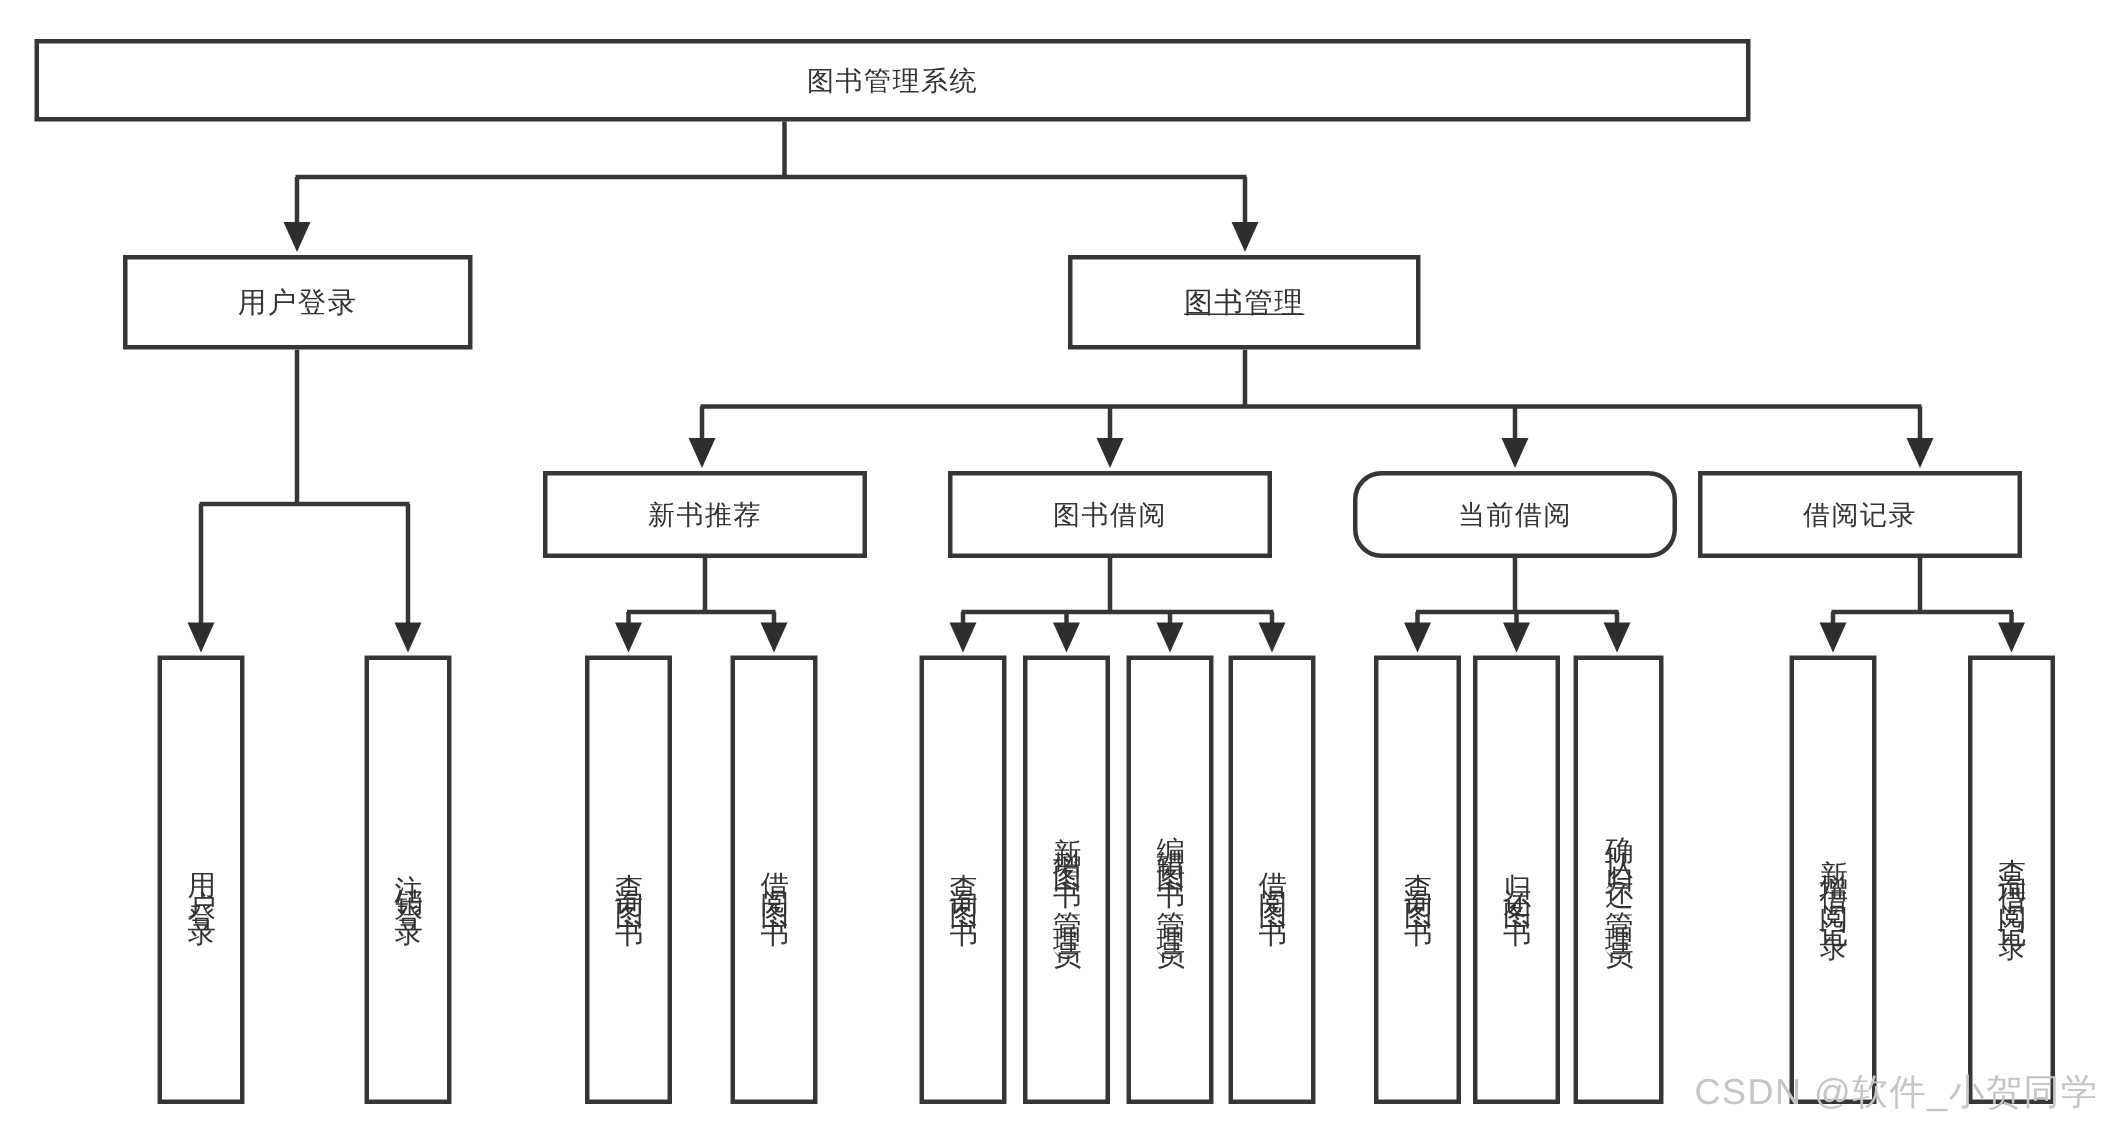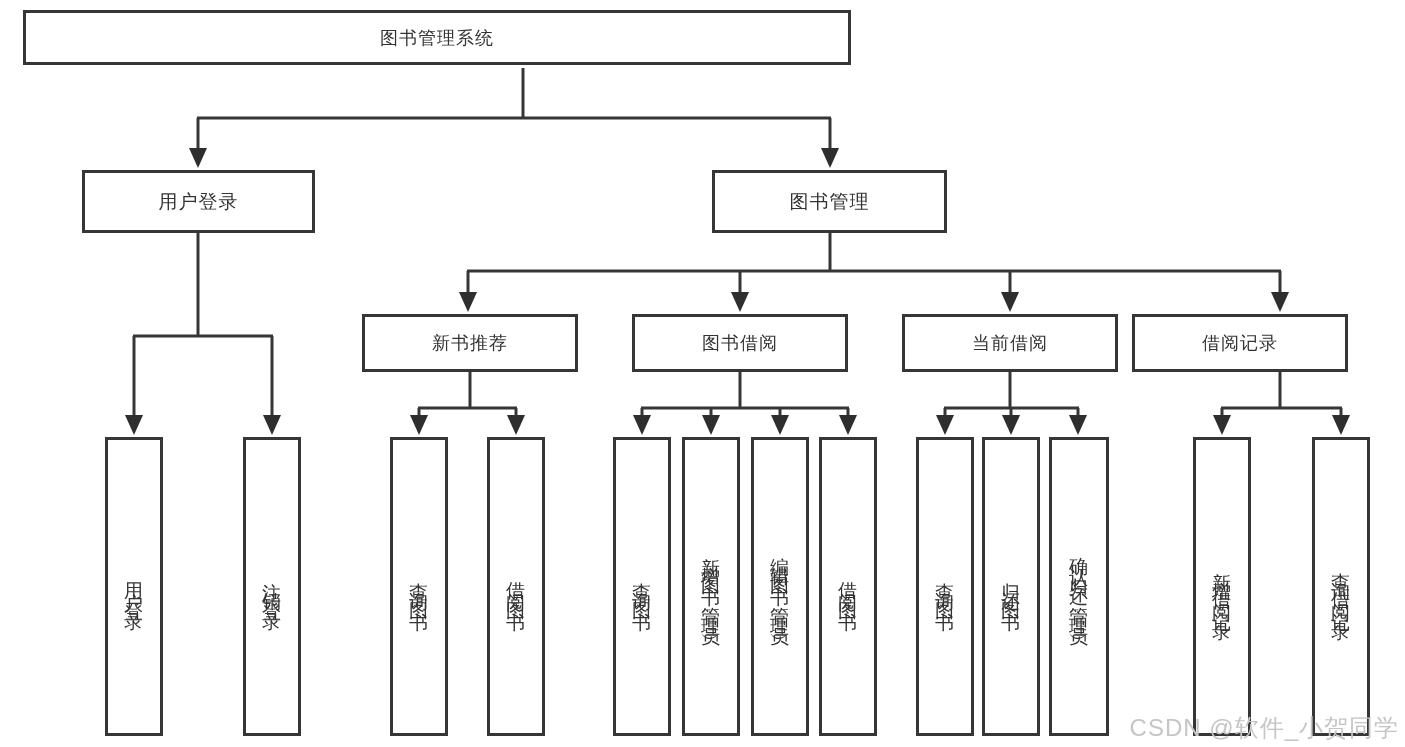--- a/index.html
+++ b/index.html
@@ -37,21 +37,21 @@
     align-items: center;
     justify-content: center;
     z-index: 2;
     color: #333333;
   }
   .h-node .label {
     font-size: 18px;
     letter-spacing: 1px;
     white-space: nowrap;
   }
-  .root-node { left: 23px; top: 10px; width: 828px; height: 55px; }
+  .root-node { left: 23px; top: 26px; width: 1144px; height: 55px; }
   .lvl2 { height: 63px; top: 170px; }
   .lvl2 .label { font-size: 19px; }
   .lvl3 { width: 216px; height: 58px; top: 314px; }
   .v-node {
     top: 437px;
     width: 58px;
     height: 299px;
   }
   .v-node .label {
     writing-mode: vertical-rl;
@@ -140,31 +140,31 @@
       <polygon points="1332,415 1350,415 1341,435"></polygon>
   </svg>
 
   <div class="node h-node root-node">
     <span class="label">图书管理系统</span>
   </div>
 
   <div class="node h-node lvl2" style="left:82px; width:233px;">
     <span class="label">用户登录</span>
   </div>
-  <div class="node h-node lvl2" style="left:712px; width:235px;">
+  <div class="node h-node lvl2" style="left:712px; width:235px;text-decoration:underline;">
     <span class="label">图书管理</span>
   </div>
 
   <div class="node h-node lvl3" style="left:362px;justify-content:center;">
     <span class="label">新书推荐</span>
   </div>
   <div class="node h-node lvl3" style="left:632px;">
     <span class="label">图书借阅</span>
   </div>
-  <div class="node h-node lvl3" style="left:902px;">
+  <div class="node h-node lvl3" style="left:902px;border-radius:19px;">
     <span class="label">当前借阅</span>
   </div>
   <div class="node h-node lvl3" style="left:1132px;">
     <span class="label">借阅记录</span>
   </div>
 
   <div class="node v-node" style="left:105px;">
     <span class="label">用户登录</span>
   </div>
   <div class="node v-node" style="left:243px;">

